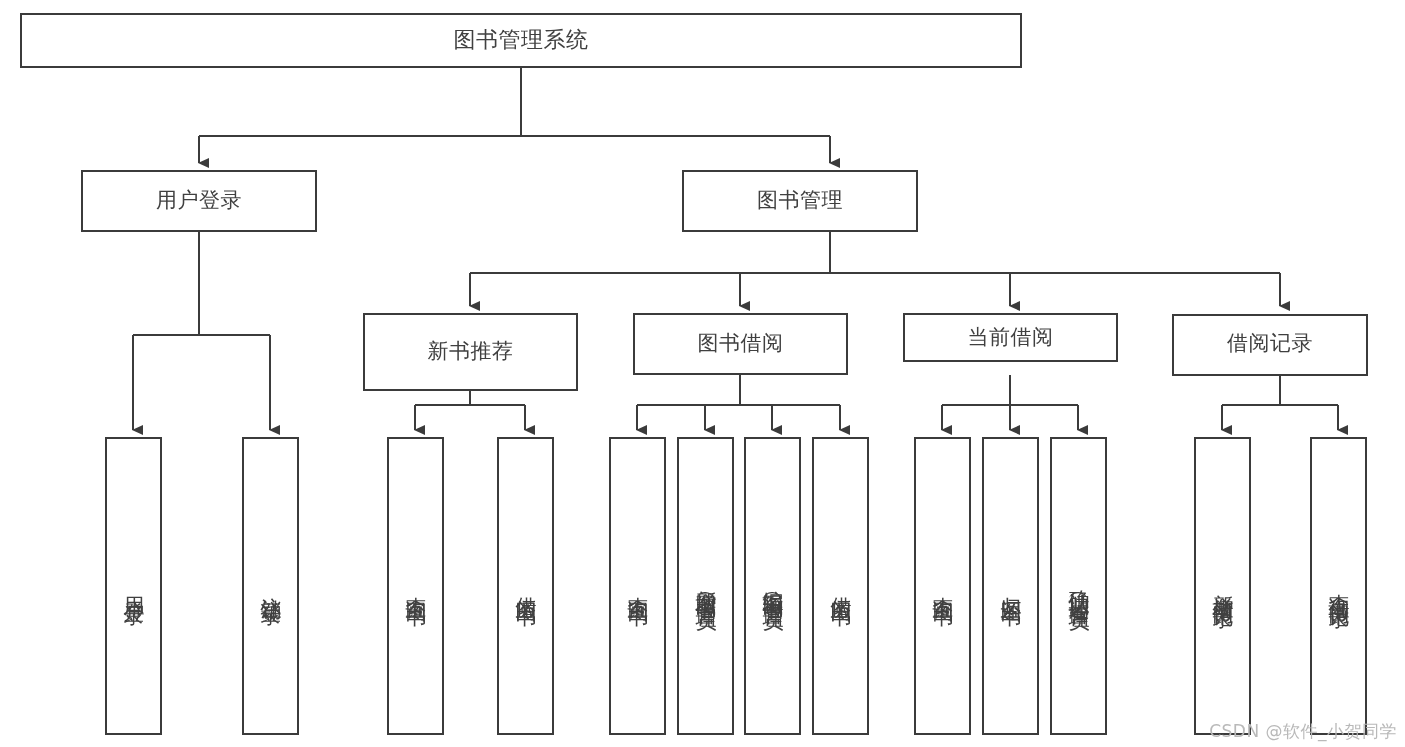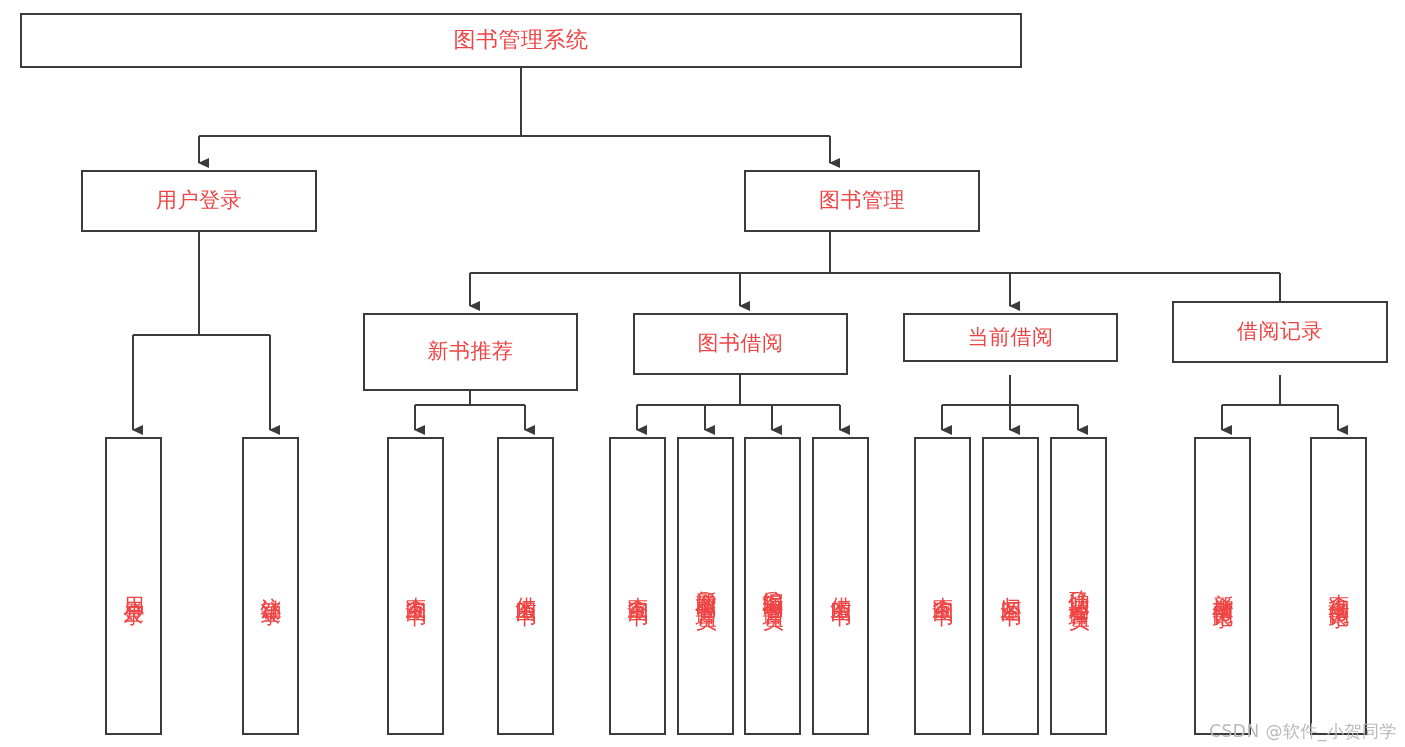--- a/index.html
+++ b/index.html
@@ -29,21 +29,21 @@
     position: absolute;
     box-sizing: border-box;
     background: #ffffff;
     border: 2.4px solid #3b3b3b;
     display: flex;
     align-items: center;
     justify-content: center;
     z-index: 3;
   }
   .node-label {
-    color: #ef4444;
+    color: #404040;
     line-height: 1.22;
     text-align: center;
     white-space: nowrap;
   }
   
   .node.h .node-label {
     font-size: 21px;
     letter-spacing: 0.5px;
   }
   .node.root .node-label {
@@ -132,34 +132,34 @@
     </g>
   </svg>
 
   <div class="node h root" style="left:20px; top:13px; width:1002px; height:55px;">
     <span class="node-label">图书管理系统</span>
   </div>
 
   <div class="node h" style="left:81px; top:170px; width:236px; height:62px;">
     <span class="node-label">用户登录</span>
   </div>
-  <div class="node h" style="left:744px; top:170px; width:236px; height:62px;">
+  <div class="node h" style="left:682px; top:170px; width:236px; height:62px;">
     <span class="node-label">图书管理</span>
   </div>
 
   <div class="node h" style="left:363px; top:313px; width:215px; height:78px;">
     <span class="node-label">新书推荐</span>
   </div>
   <div class="node h" style="left:633px; top:313px; width:215px; height:62px;">
     <span class="node-label">图书借阅</span>
   </div>
   <div class="node h" style="left:903px; top:313px; width:215px; height:49px;">
     <span class="node-label">当前借阅</span>
   </div>
-  <div class="node h" style="left:1172px; top:301px; width:216px; height:62px;">
+  <div class="node h" style="left:1172px; top:314px; width:196px; height:62px;font-family:Liberation Mono, monospace;">
     <span class="node-label">借阅记录</span>
   </div>
 
   <div class="node v" style="left:105px; top:437px; width:57px; height:298px;">
     <span class="node-label">用户登录</span>
   </div>
   <div class="node v" style="left:242px; top:437px; width:57px; height:298px;">
     <span class="node-label">注销登录</span>
   </div>
 

